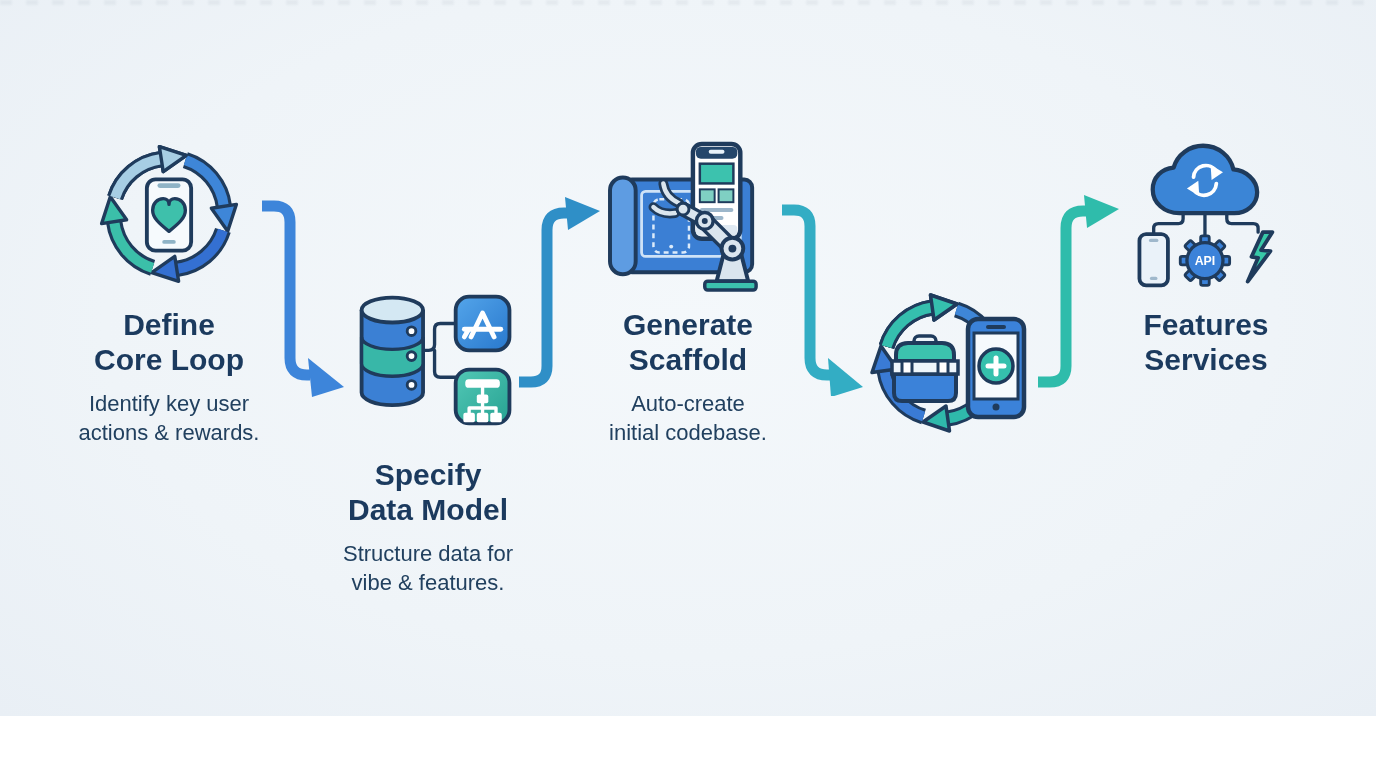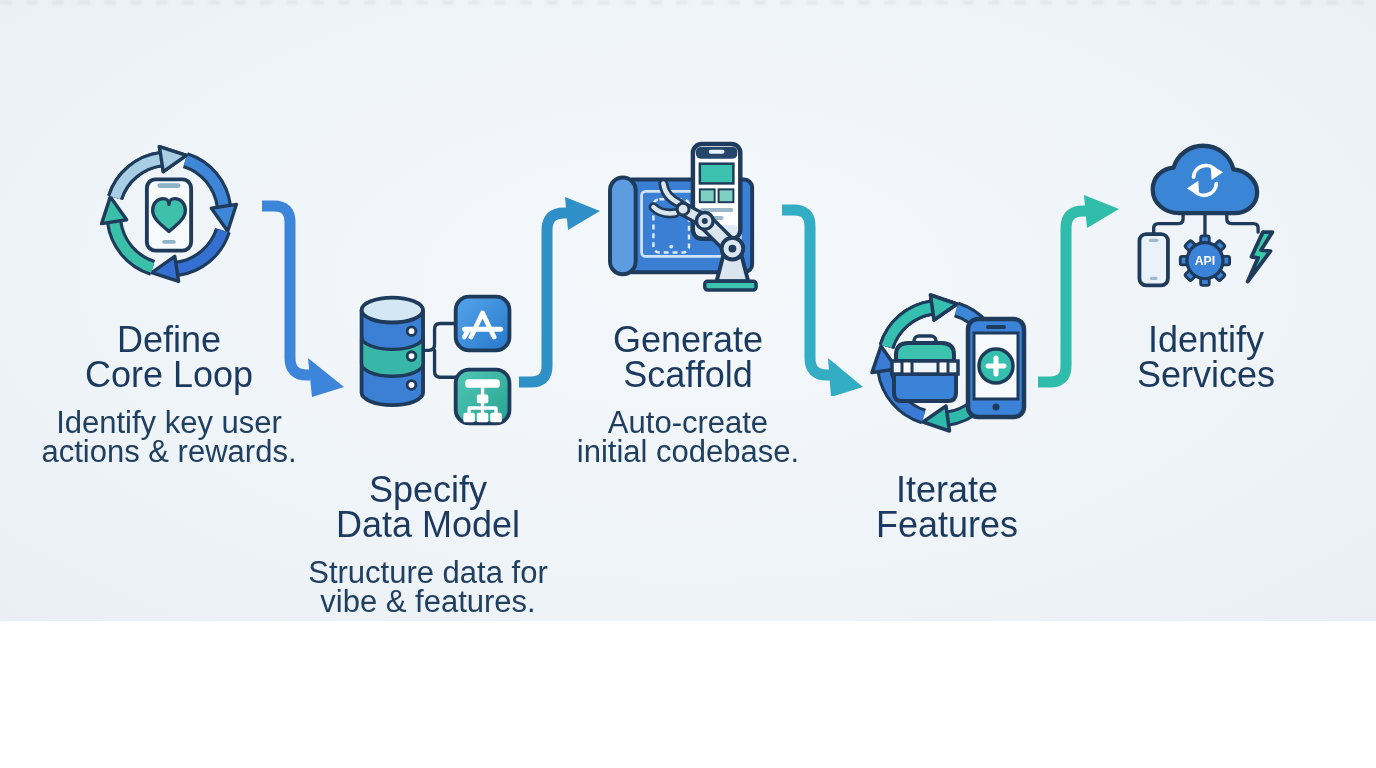--- a/index.html
+++ b/index.html
@@ -1,35 +1,35 @@
 <!DOCTYPE html>
 <html><head>
 <meta charset="utf-8">
 <style>
   html,body{margin:0;padding:0;}
   #canvas{
     position:relative;
-    width:1376px;height:621px;
+    width:1376px;height:716px;
     background:radial-gradient(ellipse at 50% 45%, #f4f8fb 0%, #eff4f8 60%, #e9eff5 100%);
     overflow:hidden;
     font-family:"Liberation Sans", sans-serif;
   }
   .top-artifact{
     position:absolute;top:0;left:0;right:0;height:5px;
     background:repeating-linear-gradient(90deg, rgba(70,90,110,.35) 0 12px, transparent 12px 26px);
     opacity:.18;filter:blur(1px);
   }
   .icon{position:absolute;}
   .step-text{position:absolute;text-align:center;}
   .step-title{
-    font-weight:400;font-size:36px;line-height:35px;
-    color:#1b3a5e;white-space:pre-line;margin:16px;
+    font-weight:700;font-size:30px;line-height:35px;
+    color:#1b3a5e;white-space:pre-line;margin:1px;
   }
   .step-desc{
-    font-weight:400;font-size:31px;line-height:29px;
+    font-weight:400;font-size:22px;line-height:29px;
     color:#21405f;white-space:pre-line;margin:12px 0 0 0;
   }
   .connector{position:absolute;}
   
   .icon-1{left:92px;  top:137px;}
   .icon-2{left:352px; top:287px;}
   .icon-3{left:608px; top:140px;}
   .icon-4{left:864px; top:281px;}
   .icon-5{left:1128px;top:141px;}
   .text-1{left:19px;  top:306px;width:300px;}
@@ -255,20 +255,18 @@
     <p class="step-desc">Auto-create
 initial codebase.</p>
   </div>
   <div class="step-text text-2">
     <h2 class="step-title">Specify
 Data Model</h2>
     <p class="step-desc">Structure data for
 vibe &amp; features.</p>
   </div>
   <div class="step-text text-4">
-    <h2 class="step-title">Iterate
-Features</h2>
   </div>
   <div class="step-text text-5">
-    <h2 class="step-title">Identify
+    <h2 class="step-title">Features
 Services</h2>
   </div>
 </div>
 
 </body></html>

